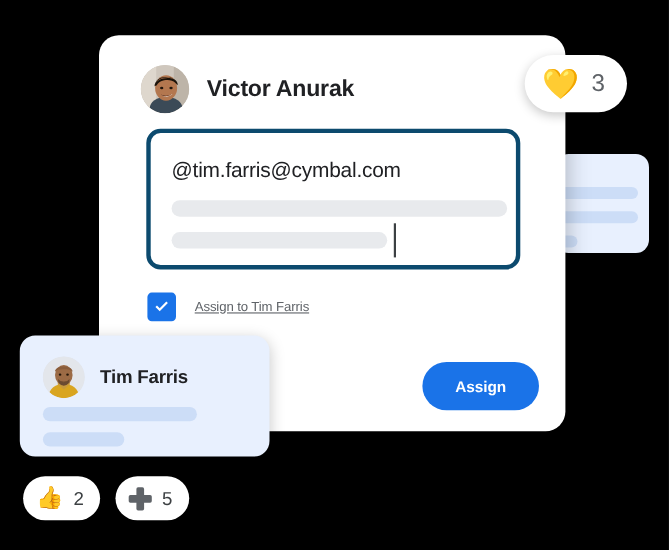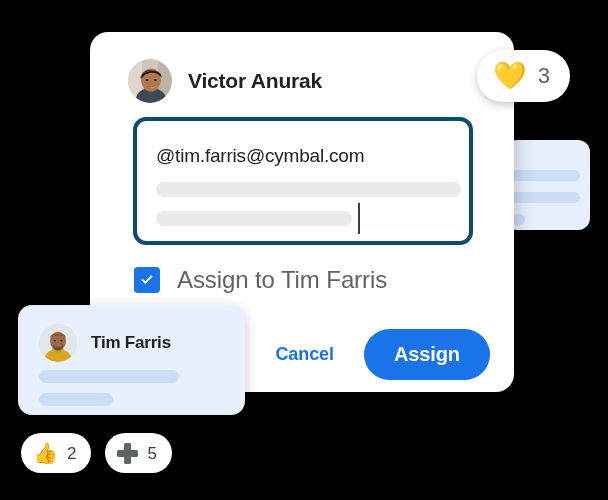--- a/index.html
+++ b/index.html
@@ -133,24 +133,25 @@
     height: 26px;
     border-radius: 4px;
     background: #1a73e8;
     display: flex;
     align-items: center;
     justify-content: center;
     flex: 0 0 auto;
   }
   .checkbox svg { width: 18px; height: 18px; display: block; }
   .check-label {
-    font-size: 24px;
+    font-size: 12px;
     color: #5f6368;
     letter-spacing: -0.1px;
     white-space: nowrap;
+    text-decoration: underline;
   }
 
   
   .actions {
     position: absolute;
     right: 24px;
     top: 297px;
     display: flex;
     align-items: center;
     gap: 20px;
@@ -164,21 +165,21 @@
     font-family: inherit;
     letter-spacing: -0.1px;
     padding: 8px 10px;
     cursor: pointer;
     white-space: nowrap;
   }
   .btn-assign {
     border: none;
     background: #1a73e8;
     color: #ffffff;
-    font-size: 20px;
+    font-size: 14px;
     font-weight: 700;
     font-family: inherit;
     letter-spacing: -0.1px;
     border-radius: 999px;
     padding: 14px 30px;
     cursor: pointer;
     white-space: nowrap;
   }
 
   
@@ -336,21 +337,20 @@
     <div class="check-row">
       <div class="checkbox">
         <svg viewBox="0 0 24 24" aria-hidden="true">
           <path d="M9.6 17.3 4.4 12.1l1.9-1.9 3.3 3.3 8-8 1.9 1.9z" fill="#ffffff"></path>
         </svg>
       </div>
       <div class="check-label">Assign to Tim Farris</div>
     </div>
 
     <div class="actions">
-      <button class="btn-cancel">Cancel</button>
       <button class="btn-assign">Assign</button>
     </div>
   </div>
 
   <div class="heart-badge">
     <span class="glyph">💛</span>
     <span class="badge-count">3</span>
   </div>
 
   <div class="tim-card">

